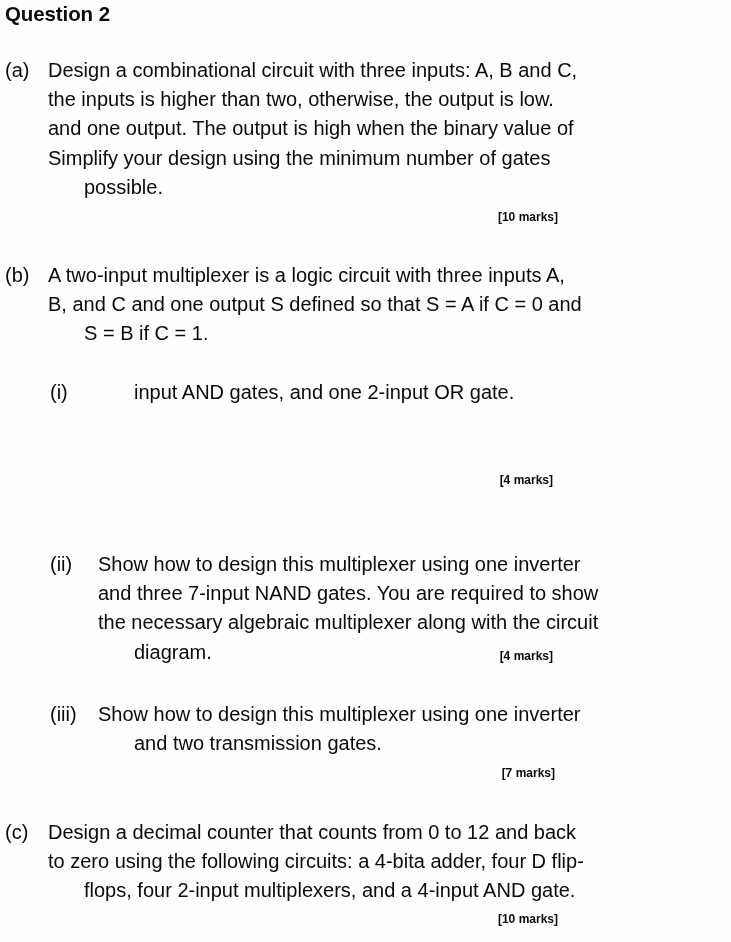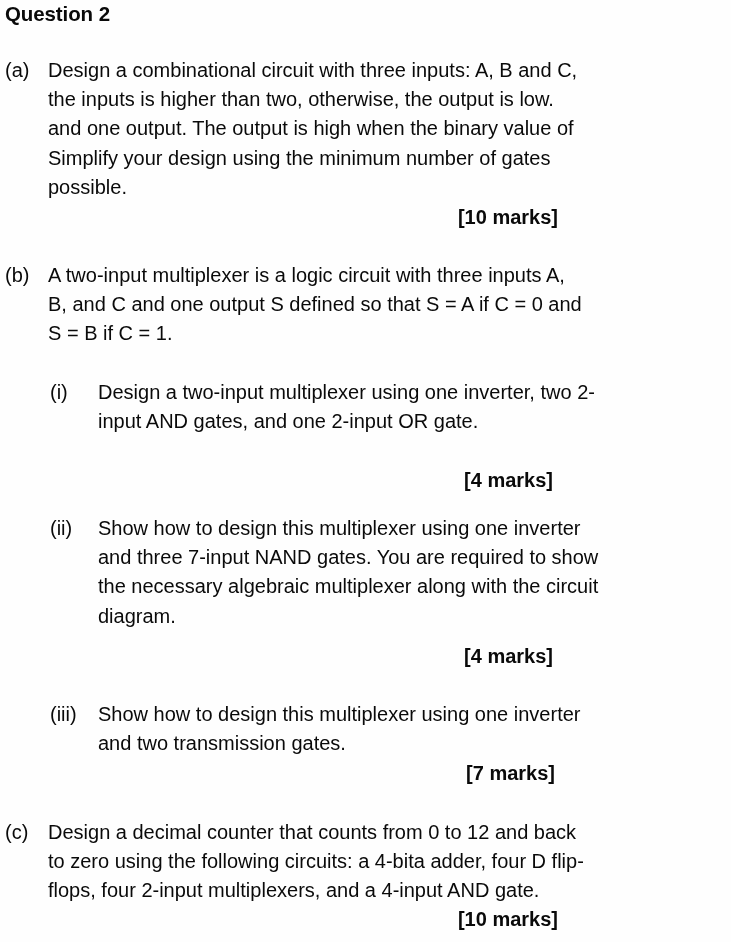--- a/index.html
+++ b/index.html
@@ -52,20 +52,21 @@
   .qbody {
     flex: 1 1 auto;
     font-size: 20px;
     line-height: 29.2px;
     text-align: justify;
     text-justify: inter-word;
     hyphens: none;
   }
   .qbody .lastline {
     text-align: left;
+    margin-left: 36px;
   }
 
   
   .level1 {
     left: 5px;
     width: 722px;
   }
   .level1 > .marker {
     width: 43px;
   }
@@ -81,35 +82,35 @@
   .level2 > .marker {
     width: 48px;
   }
   .level2 > .qbody {
     width: 629px;
   }
 
   
   .marks {
     position: absolute;
-    font-size: 20px;
+    font-size: 12px;
     font-weight: bold;
     line-height: 29.2px;
     white-space: nowrap;
     text-align: center;
   }
 
   
   #title-q2        { }
   #block-a         { top: 56px; }
   #marks-a         { top: 203px; right: 25px; }
   #block-b         { top: 261px; }
   #block-b-i       { top: 378px; }
   #marks-b-i       { top: 466px; right: 30px; }
-  #block-b-ii      { top: 514px; }
+  #block-b-ii      { top: 550px; }
   #marks-b-ii      { top: 642px; right: 30px; }
   #block-b-iii     { top: 700px; }
   #marks-b-iii     { top: 759px; right: 28px; }
   #block-c         { top: 818px; }
   #marks-c         { top: 905px; right: 25px; }
 </style>
 </head>
 <body>
 
 <div class="page">
@@ -133,21 +134,20 @@
     <div class="qbody">
       <div>A two-input multiplexer is a logic circuit with three inputs A,</div>
       <div>B, and C and one output S defined so that S = A if C = 0 and</div>
       <div class="lastline">S = B if C = 1.</div>
     </div>
   </div>
 
   <div class="qblock level2" id="block-b-i">
     <div class="marker">(i)</div>
     <div class="qbody">
-      <div>Design a two-input multiplexer using one inverter, two 2-</div>
       <div class="lastline">input AND gates, and one 2-input OR gate.</div>
     </div>
   </div>
   <div class="marks" id="marks-b-i">[4 marks]</div>
 
   <div class="qblock level2" id="block-b-ii">
     <div class="marker">(ii)</div>
     <div class="qbody">
       <div>Show how to design this multiplexer using one inverter</div>
       <div>and three 7-input NAND gates. You are required to show</div>

